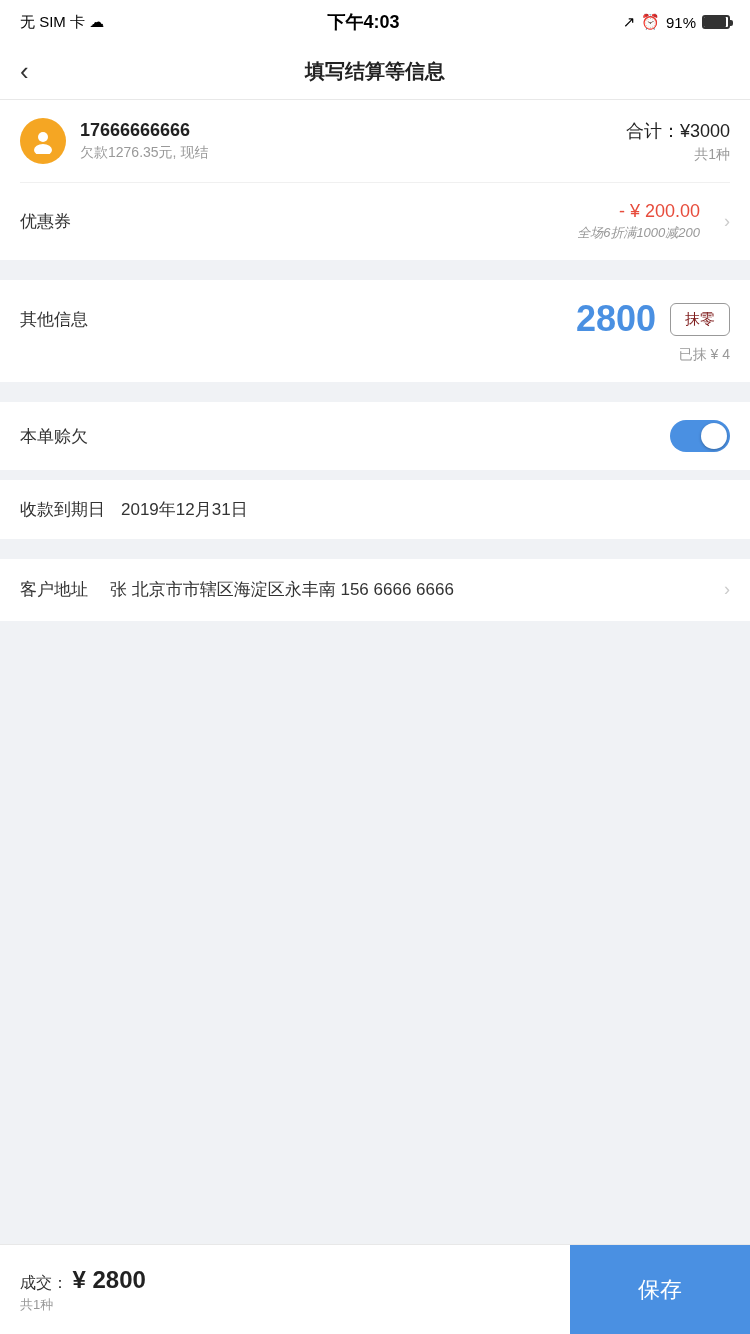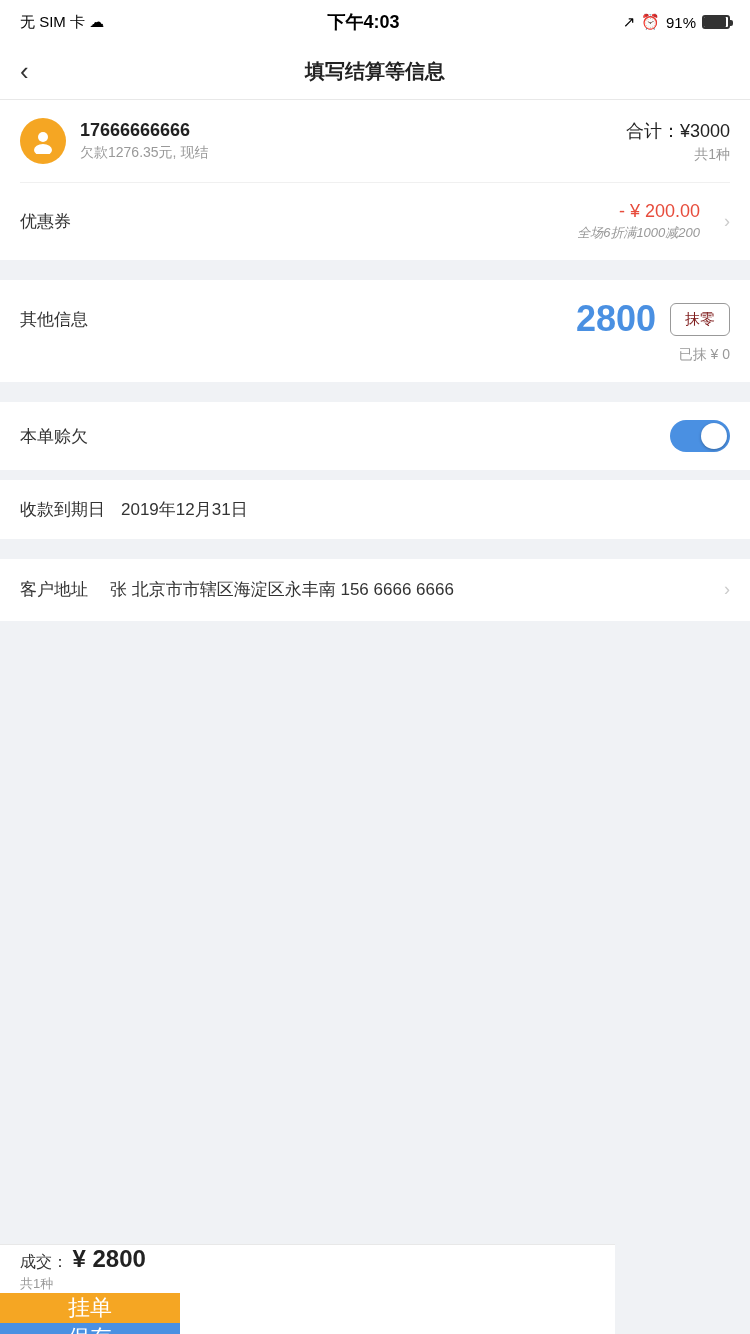--- a/index.html
+++ b/index.html
@@ -219,27 +219,26 @@
       margin-bottom: 0;
     }
     .address-label { font-size: 17px; color: #333; min-width: 80px; }
     .address-value { font-size: 17px; color: #333; flex: 1; margin: 0 10px; line-height: 1.5; }
     .address-chevron { font-size: 18px; color: #ccc; }
 
     
     .bottom-bar {
       position: fixed;
       bottom: 0;
-      width: 615px;
+      width: 750px;
       height: 90px;
       background: #fff;
       display: flex;
       align-items: stretch;
       border-top: 1px solid #e8e8e8;
-      flex-direction: column;
     }
     .bottom-summary {
       flex: 1;
       display: flex;
       flex-direction: column;
       justify-content: center;
       padding: 0 20px;
     }
     .bottom-deal { font-size: 16px; color: #333; }
     .bottom-amount { font-size: 24px; color: #222; font-weight: 600; }
@@ -331,21 +330,21 @@
 
   <div class="white-section">
     <div class="amount-section">
       <div class="amount-row">
         <span class="amount-label">其他信息</span>
         <div class="amount-right">
           <span class="amount-value">2800</span>
           <button class="round-btn">抹零</button>
         </div>
       </div>
-      <div class="amount-sub">已抹  ¥ 0</div>
+      <div class="amount-sub">已抹  ¥ 4</div>
     </div>
 
   </div>
 
   <div class="gray-sep"></div>
 
   <div class="debt-section white-section">
     <span class="debt-label">本单赊欠</span>
     <div class="toggle"></div>
   </div>
@@ -369,15 +368,14 @@
 </div>
 
 <div class="bottom-bar">
   <div class="bottom-summary">
     <div>
       <span class="bottom-deal">成交：</span>
       <span class="bottom-amount">¥ 2800</span>
     </div>
     <div class="bottom-count">共1种</div>
   </div>
-  <div class="btn-hang">挂单</div>
   <div class="btn-save">保存</div>
 </div>
 
 </body></html>

